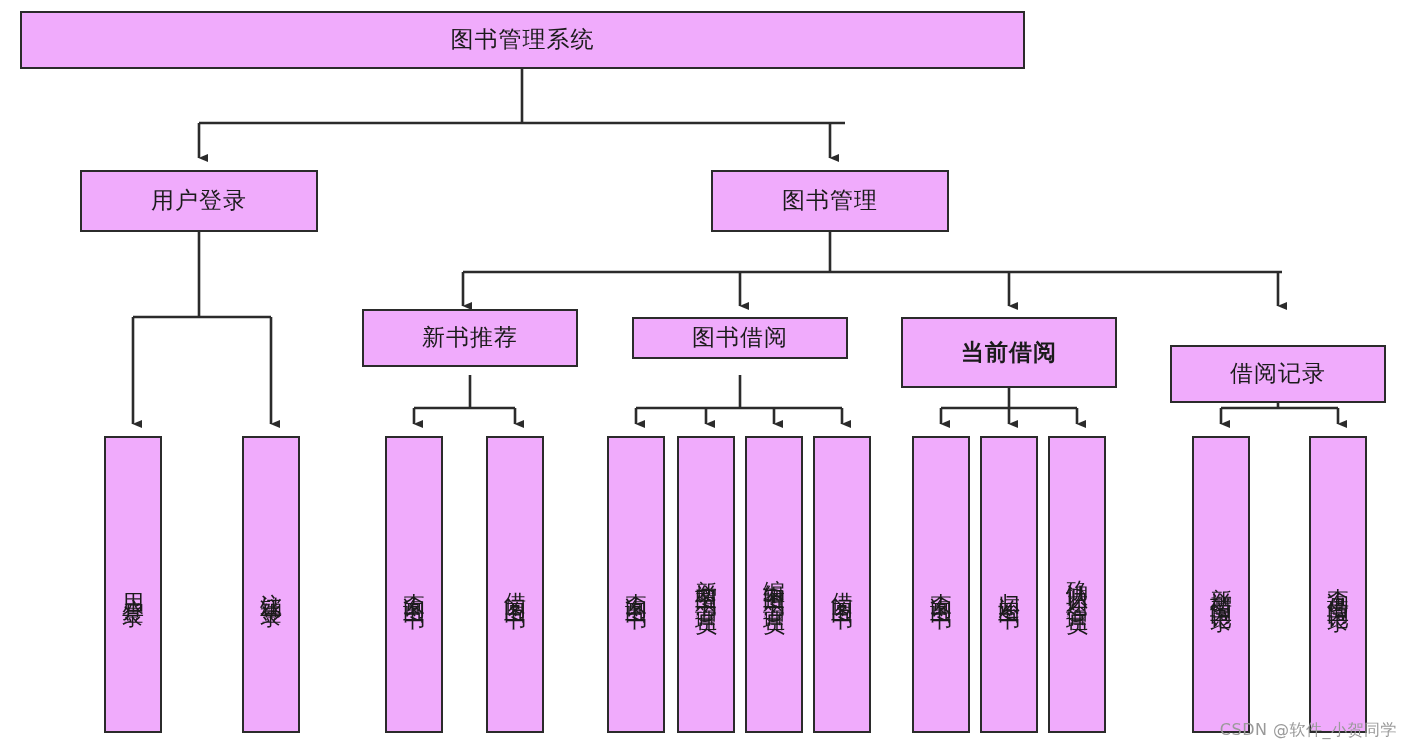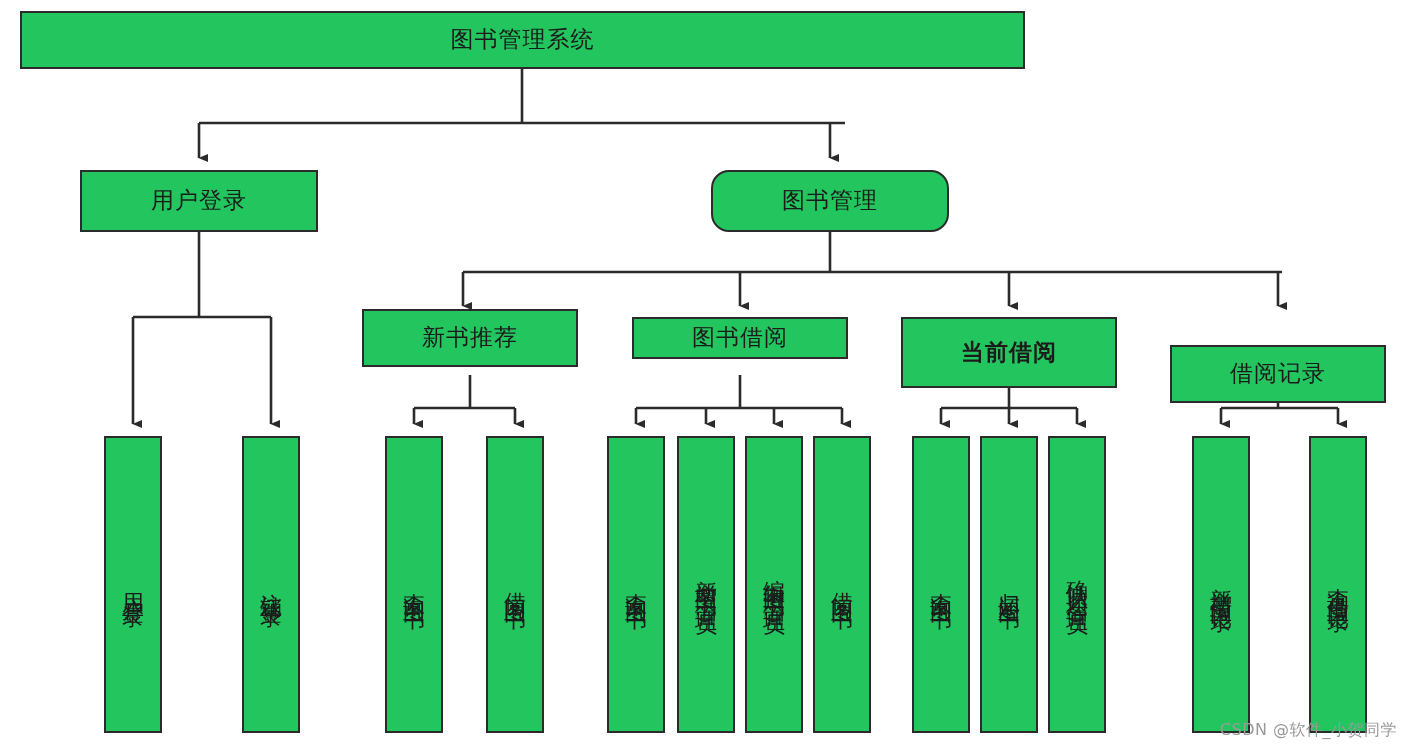--- a/index.html
+++ b/index.html
@@ -24,21 +24,21 @@
   #edges-layer {
     position: absolute;
     left: 0; top: 0;
     width: 1405px;
     height: 747px;
     pointer-events: none;
   }
   .node {
     position: absolute;
     box-sizing: border-box;
-    background: #22c55e;
+    background: #f0abfc;
     border: 2px solid #2b2b2b;
     display: flex;
     align-items: center;
     justify-content: center;
     text-align: center;
     color: #1b1b1b;
     z-index: 2;
   }
   .node.horiz {
     font-size: 23px;
@@ -132,21 +132,21 @@
     </g>
   </svg>
 
   <div class="node horiz" style="left:20px; top:11px; width:1005px; height:58px;">
     <span class="node-label">图书管理系统</span>
   </div>
 
   <div class="node horiz" style="left:80px; top:170px; width:238px; height:62px;">
     <span class="node-label">用户登录</span>
   </div>
-  <div class="node horiz" style="left:711px; top:170px; width:238px; height:62px;border-radius:18px;">
+  <div class="node horiz" style="left:711px; top:170px; width:238px; height:62px;">
     <span class="node-label">图书管理</span>
   </div>
 
   <div class="node horiz" style="left:362px; top:309px; width:216px; height:58px;">
     <span class="node-label">新书推荐</span>
   </div>
   <div class="node horiz" style="left:632px; top:317px; width:216px; height:42px;">
     <span class="node-label">图书借阅</span>
   </div>
   <div class="node horiz" style="left:901px; top:317px; width:216px; height:71px;font-weight:bold;">

